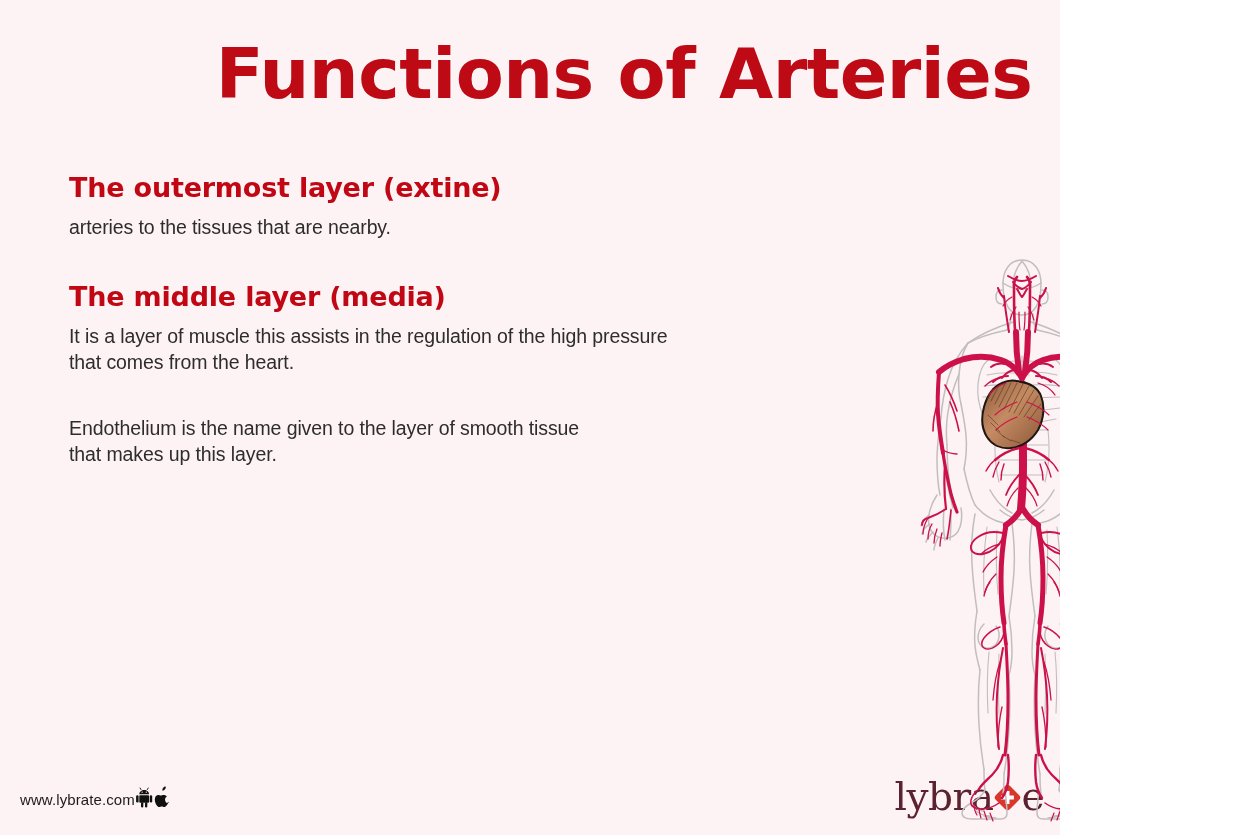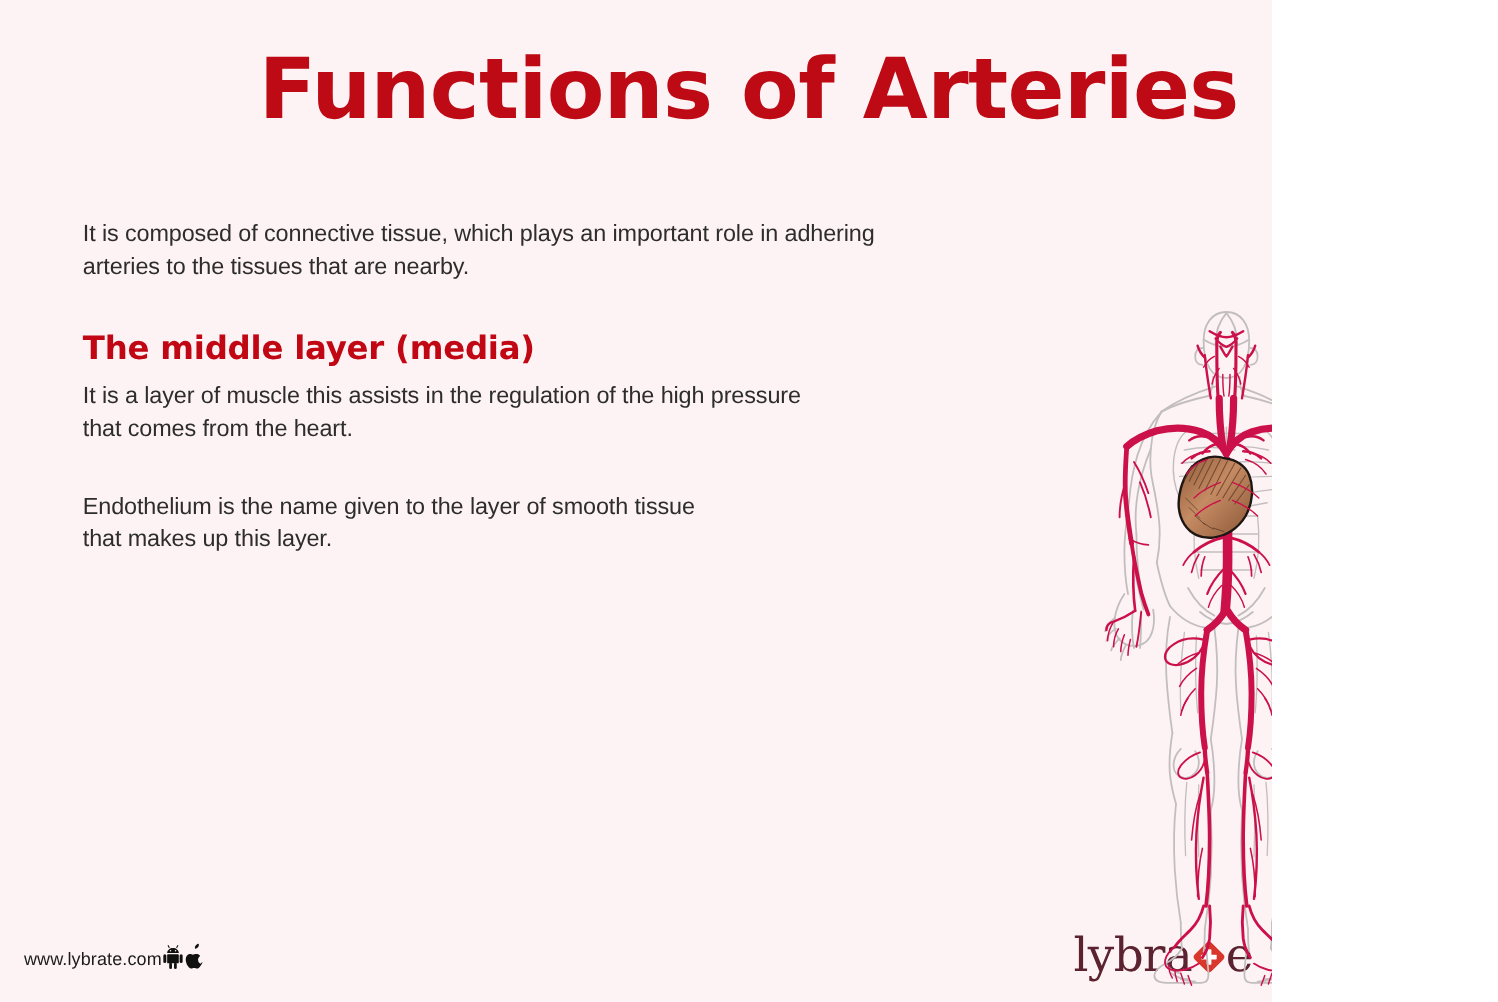--- a/index.html
+++ b/index.html
@@ -109,22 +109,22 @@
 </head>
 <body>
 
 <div id="poster">
 
   <div id="title">Functions of Arteries</div>
 
   <div id="content">
 
     <div class="section s1">
+      <div class="sec-head">The outermost layer (extine)</div>
       <div class="sec-body">
-        <span class="ln">It is composed of connective tissue, which plays an important role in adhering</span>
         <span class="ln">arteries to the tissues that are nearby.</span>
       </div>
     </div>
 
     <div class="section s2">
       <div class="sec-head">The middle layer (media)</div>
       <div class="sec-body">
         <span class="ln">It is a layer of muscle this assists in the regulation of the high pressure</span>
         <span class="ln">that comes from the heart.</span>
       </div>

